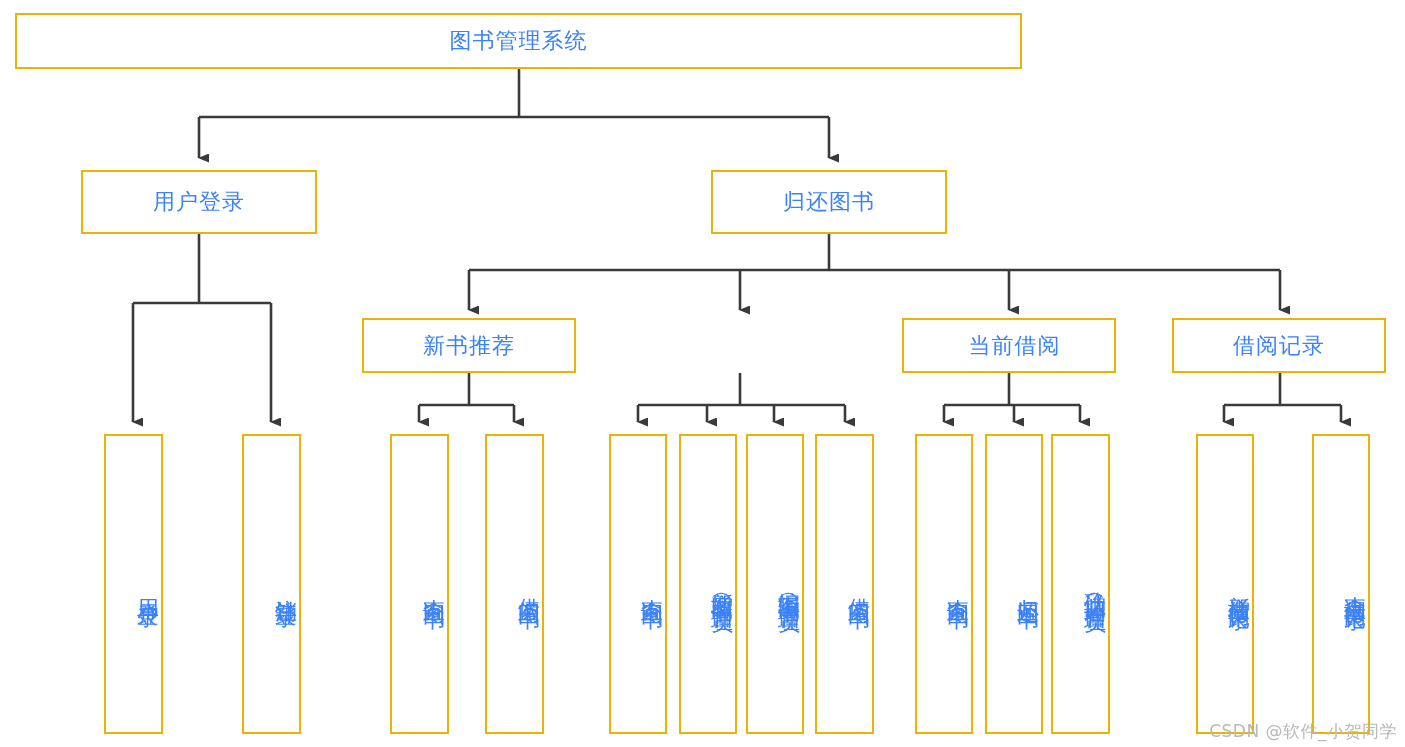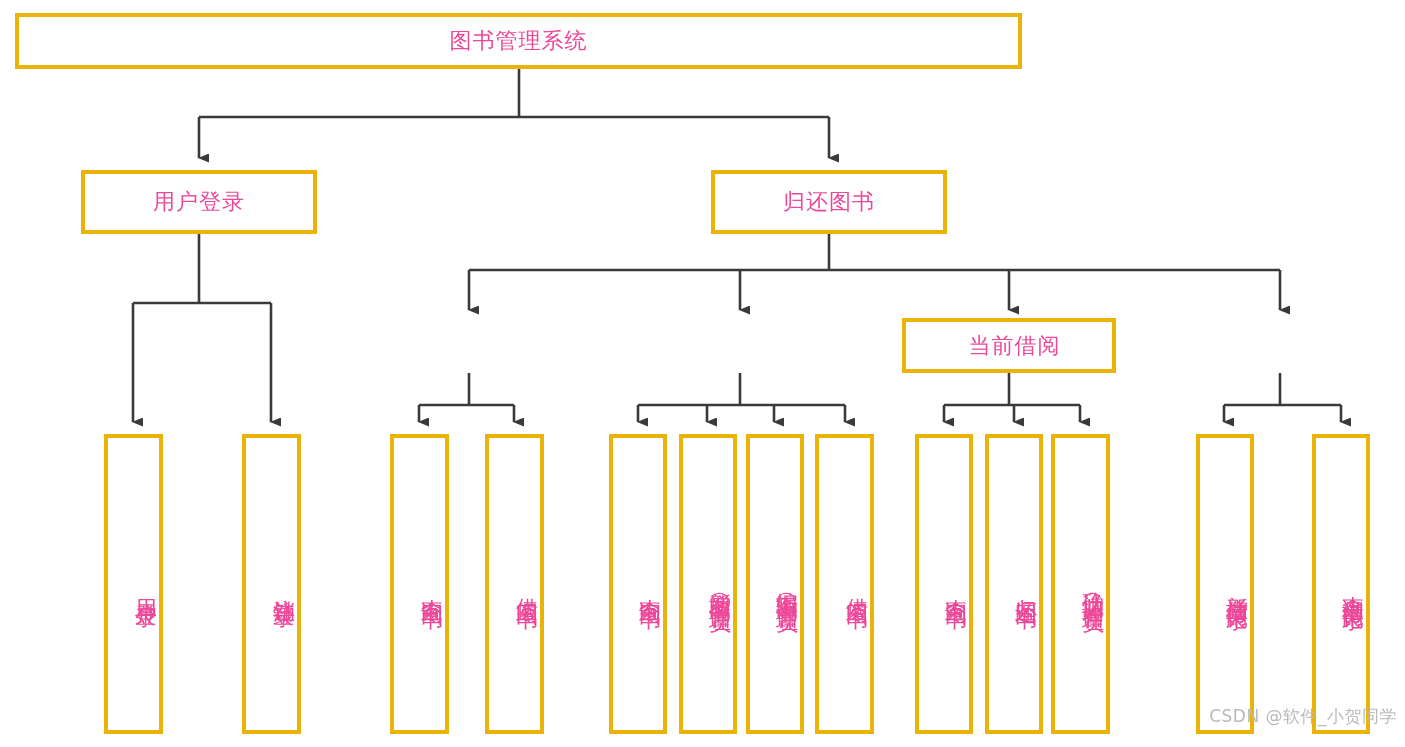--- a/index.html
+++ b/index.html
@@ -24,25 +24,25 @@
     left: 0;
     top: 0;
     width: 1405px;
     height: 747px;
     pointer-events: none;
   }
   .node {
     position: absolute;
     box-sizing: border-box;
     background: #ffffff;
-    border: 4px solid #eab308;
+    border: 2px solid #eab308;
     display: flex;
     align-items: center;
     justify-content: center;
-    color: #ec4899;
+    color: #3b82f6;
     line-height: 1.18;
   }
   .node.horiz {
     font-size: 22px;
     letter-spacing: 1px;
   }
   .node.vert {
     font-size: 22px;
     writing-mode: vertical-rl;
     text-orientation: upright;
@@ -54,21 +54,21 @@
   .node .label {
     display: block;
     white-space: pre;
   }
   .node.vert .label {
     white-space: normal;
   }
   .watermark {
     position: absolute;
     right: 8px;
-    bottom: 19px;
+    bottom: 4px;
     font-size: 17px;
     color: #b9b9b9;
     letter-spacing: 0.5px;
     white-space: nowrap;
     font-family: "DejaVu Sans", "Liberation Sans", sans-serif;
   }
 </style>
 </head>
 <body>
 
@@ -128,22 +128,28 @@
     <span class="label">图书管理系统</span>
   </div>
 
   <div class="node horiz" style="left:81px; top:170px; width:236px; height:64px;">
     <span class="label">用户登录</span>
   </div>
   <div class="node horiz" style="left:711px; top:170px; width:236px; height:64px;">
     <span class="label">归还图书</span>
   </div>
 
+  <div class="node horiz" style="left:362px; top:318px; width:214px; height:55px;">
+    <span class="label">新书推荐</span>
+  </div>
   <div class="node horiz" style="left:902px; top:318px; width:214px; height:55px;padding-left:11px;">
     <span class="label">当前借阅</span>
+  </div>
+  <div class="node horiz" style="left:1172px; top:318px; width:214px; height:55px;">
+    <span class="label">借阅记录</span>
   </div>
 
   <div class="node vert" style="left:104px; top:434px; width:59px; height:300px;">
     <span class="label">用户登录</span>
   </div>
   <div class="node vert" style="left:242px; top:434px; width:59px; height:300px;">
     <span class="label">注销登录</span>
   </div>
 
   <div class="node vert" style="left:390px; top:434px; width:59px; height:300px;">

